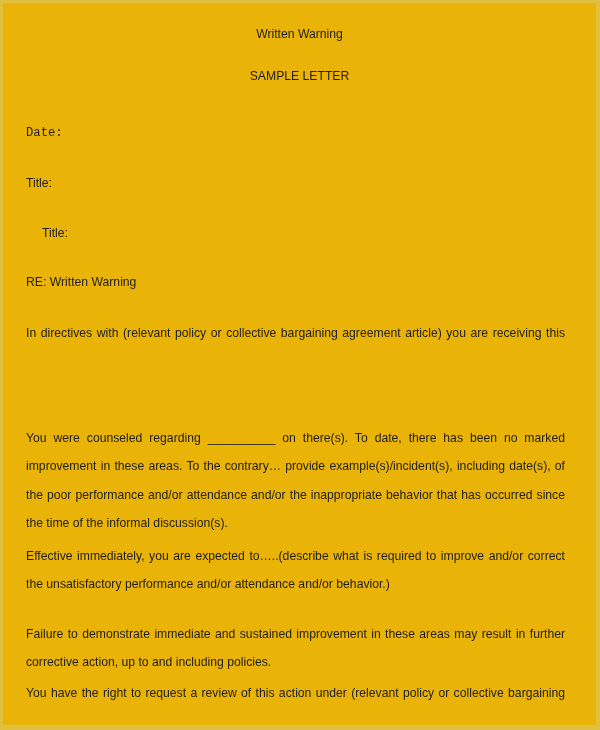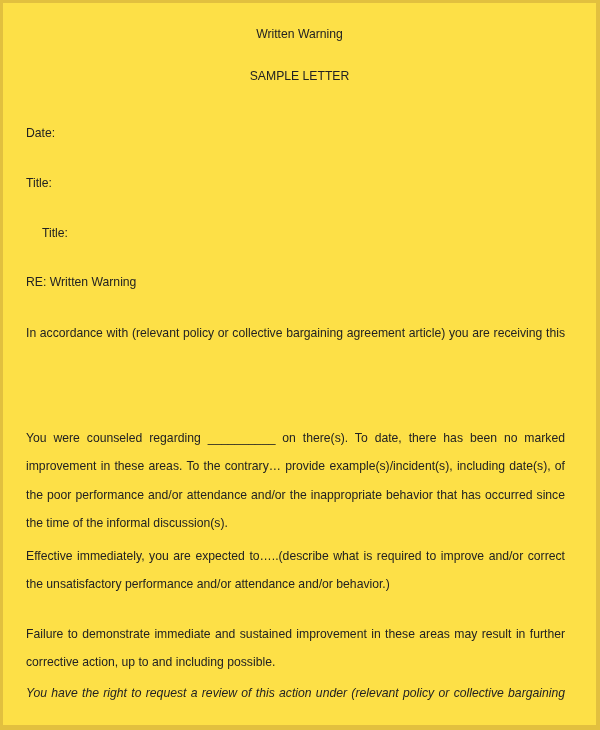--- a/index.html
+++ b/index.html
@@ -12,21 +12,21 @@
       overflow: hidden;
       background: #e2c03f;
       position: relative;
     }
     .page {
       position: absolute;
       left: 3px;
       top: 3px;
       width: 593px;
       height: 722px;
-      background: #fde047;
+      background: #eab308;
       overflow: hidden;
       font-family: "Liberation Sans", sans-serif;
       color: #222;
       font-size: 12.2px;
     }
     .line {
       position: absolute;
       white-space: nowrap;
     }
     .center {
@@ -56,43 +56,43 @@
     }
   </style>
 </head>
 <body>
 
 <div class="page">
 
   <div class="line center" style="top:24px;">Written Warning</div>
   <div class="line center" style="top:66px;">SAMPLE LETTER</div>
 
-  <div class="line field" style="top:123px;">Date:</div>
+  <div class="line field" style="top:123px;font-family:Liberation Mono, monospace;">Date:</div>
   <div class="line field" style="top:173px;">Title:</div>
   <div class="line field" style="top:223px;margin-left:16px;">Title:</div>
   <div class="line field" style="top:272px;text-align:center;">RE: Written Warning</div>
 
   <div class="para" style="top:316px;">
-    <span class="l">In accordance with (relevant policy or collective bargaining agreement article) you are receiving this</span>
+    <span class="l">In directives with (relevant policy or collective bargaining agreement article) you are receiving this</span>
   </div>
 
   <div class="para" style="top:421px;">
     <span class="l">You were counseled regarding __________ on there(s). To date, there has been no marked</span>
     <span class="l">improvement in these areas. To the contrary… provide example(s)/incident(s), including date(s), of</span>
     <span class="l">the poor performance and/or attendance and/or the inappropriate behavior that has occurred since</span>
     <span class="l last">the time of the informal discussion(s).</span>
   </div>
 
   <div class="para" style="top:539px;">
     <span class="l">Effective immediately, you are expected to…..(describe what is required to improve and/or correct</span>
     <span class="l last">the unsatisfactory performance and/or attendance and/or behavior.)</span>
   </div>
 
   <div class="para" style="top:617px;">
     <span class="l">Failure to demonstrate immediate and sustained improvement in these areas may result in further</span>
-    <span class="l last">corrective action, up to and including possible.</span>
+    <span class="l last">corrective action, up to and including policies.</span>
   </div>
 
-  <div class="para" style="top:676px;font-style:italic;">
+  <div class="para" style="top:676px;">
     <span class="l">You have the right to request a review of this action under (relevant policy or collective bargaining</span>
   </div>
 
 </div>
 
 </body></html>

